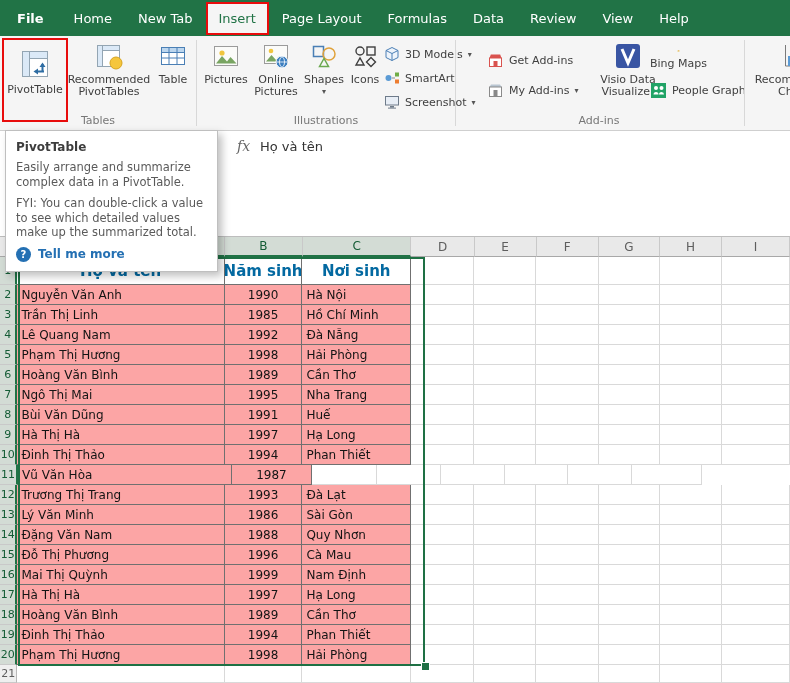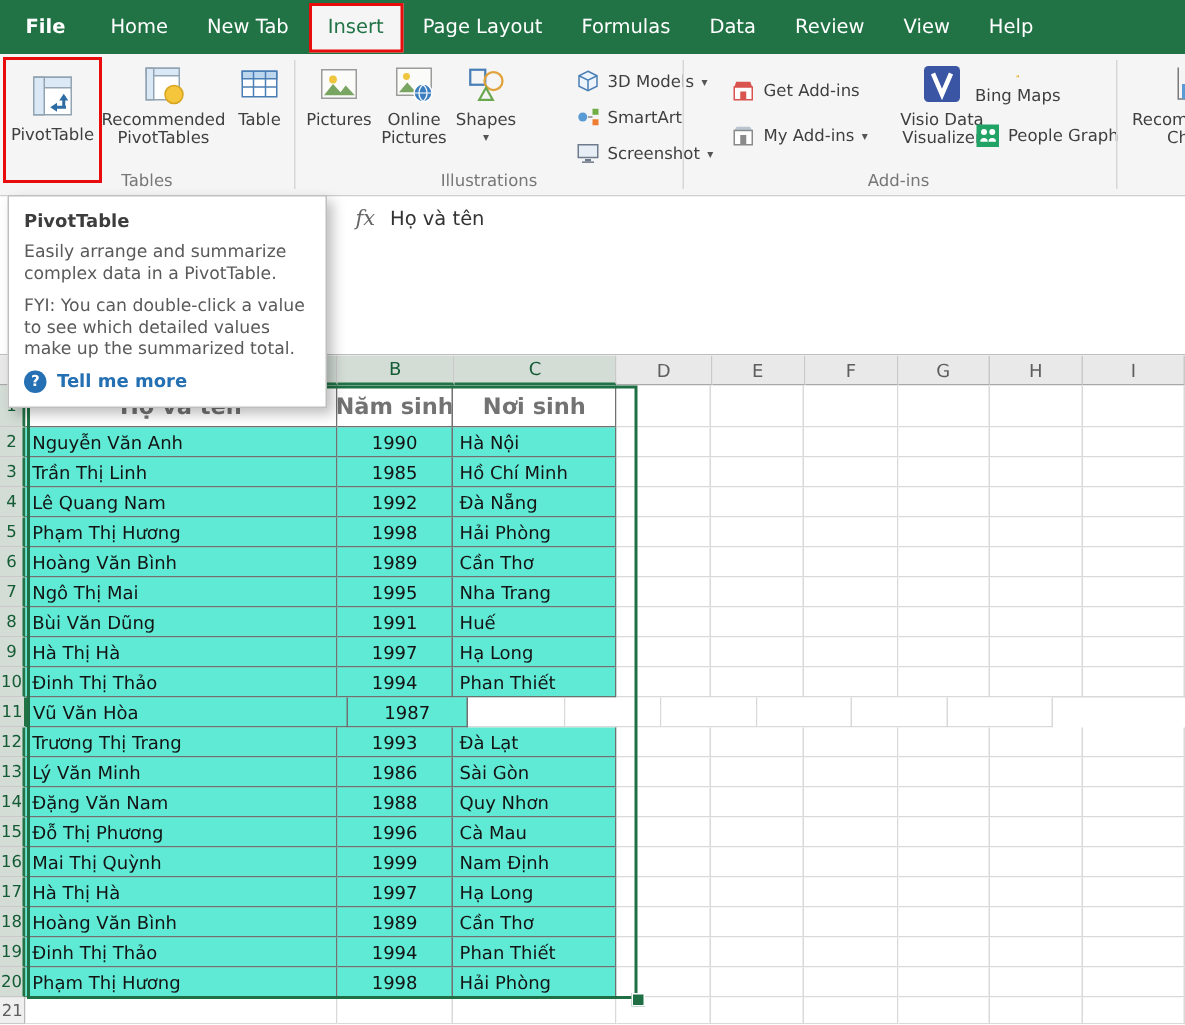--- a/index.html
+++ b/index.html
@@ -48,23 +48,23 @@
   .ch.sel{background:#d3dcd5;color:#145c35;border-bottom:2px solid #217346;}
   .grow{display:flex;height:20px;}
   .grow.hdr{height:28px;}
   .grow.last{height:18px;}
   .cell{box-sizing:border-box;display:flex;align-items:center;padding:0 4px;font-size:12px;
         color:#141414;background:#fff;border-right:1px solid #d9d9d9;border-bottom:1px solid #d9d9d9;
         overflow:hidden;white-space:nowrap;}
   .rn{justify-content:center;padding:0;background:#efefef;color:#5e5e5e;font-size:11px;
       border-right:1px solid #b9b9b9;border-bottom:1px solid #c9c9c9;}
   .rn.sel{background:#d3dcd5;color:#145c35;border-right:2px solid #217346;}
-  .ts{background:#5eead4;border-right:1px solid #707070;border-bottom:1px solid #707070;}
+  .ts{background:#fca5a5;border-right:1px solid #707070;border-bottom:1px solid #707070;}
   .ctr{justify-content:center;}
-  .hd{background:#fff;color:#737373;font-weight:bold;font-size:15px;justify-content:center;
+  .hd{background:#fff;color:#0369a1;font-weight:bold;font-size:15px;justify-content:center;
       border-right:1px solid #707070;border-bottom:1px solid #707070;}
   .w18{width:18px;}.wA{width:214px;}.wB{width:80px;}.wC{width:112px;}.wD{width:65px;}
   .wE{width:64px;}.wF{width:64px;}.wG{width:63px;}.wH{width:64px;}.wI{width:70px;}
   .selbox{position:absolute;left:18px;top:20px;width:407px;height:409px;border:2px solid #1e7044;
           pointer-events:none;z-index:3;box-sizing:border-box;}
   .fhandle{position:absolute;left:421px;top:425px;width:7px;height:7px;background:#1e7044;
            border:1px solid #fff;z-index:4;box-sizing:content-box;}
 
   
   .tip{position:absolute;left:5px;top:130px;width:213px;z-index:60;background:#fff;
@@ -169,20 +169,31 @@
         <svg width="28" height="28" viewBox="0 0 28 28">
           <rect x="3.5" y="4.5" width="10" height="10" fill="none" stroke="#4a7fb5" stroke-width="1.5"></rect>
           <circle cx="19" cy="12" r="6" fill="none" stroke="#e0a23a" stroke-width="1.5"></circle>
           <path d="M9.5 24.5 l4.5-8 4.5 8 z" fill="none" stroke="#6aa84f" stroke-width="1.5"></path>
         </svg>
       </span>
       <span class="t">Shapes</span>
       <span class="arr">▾</span>
     </div>
 
+    <div class="bb" style="left:347px;width:36px;">
+      <span class="ic">
+        <svg width="28" height="28" viewBox="0 0 28 28">
+          <circle cx="9" cy="9" r="4" fill="none" stroke="#3f3f3f" stroke-width="1.4"></circle>
+          <rect x="16" y="5" width="8" height="8" fill="none" stroke="#3f3f3f" stroke-width="1.4"></rect>
+          <path d="M5 23 l4-7 4 7 z" fill="none" stroke="#3f3f3f" stroke-width="1.4"></path>
+          <path d="M20 15.5 l4.5 4.5 -4.5 4.5 -4.5-4.5 z" fill="none" stroke="#3f3f3f" stroke-width="1.4"></path>
+        </svg>
+      </span>
+      <span class="t">Icons</span>
+    </div>
 
     <div class="sb" style="left:384px;top:8px;">
       <svg width="16" height="16" viewBox="0 0 16 16">
         <path d="M8 1.5 L14 4.5 V11.5 L8 14.5 L2 11.5 V4.5 Z" fill="#eef4fb" stroke="#4a7fb5"></path>
         <path d="M2 4.5 L8 7.5 L14 4.5 M8 7.5 V14.5" stroke="#4a7fb5" fill="none"></path>
       </svg>
       <span>3D Models</span>
       <span class="arr">▾</span>
     </div>
 

